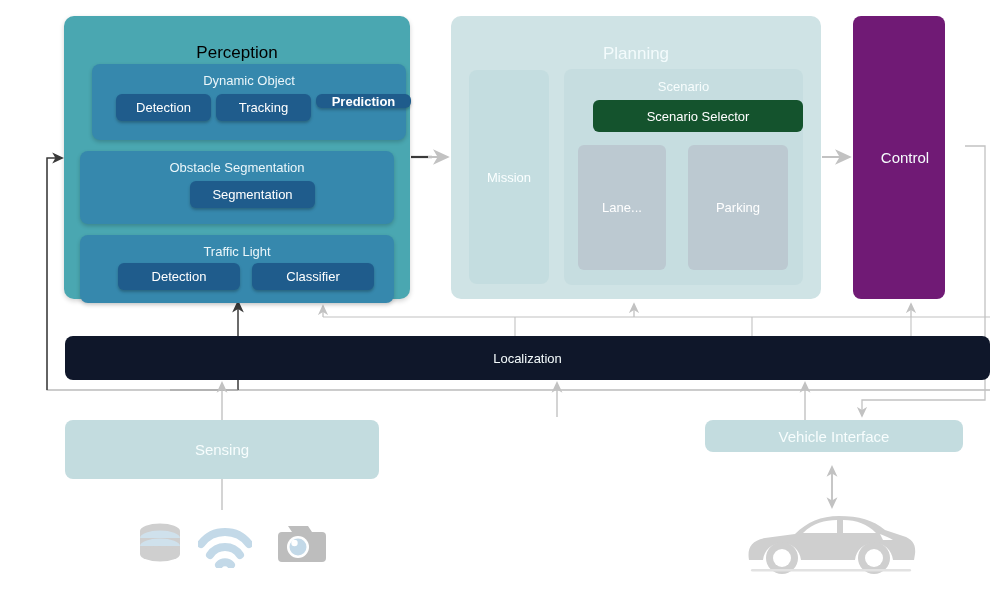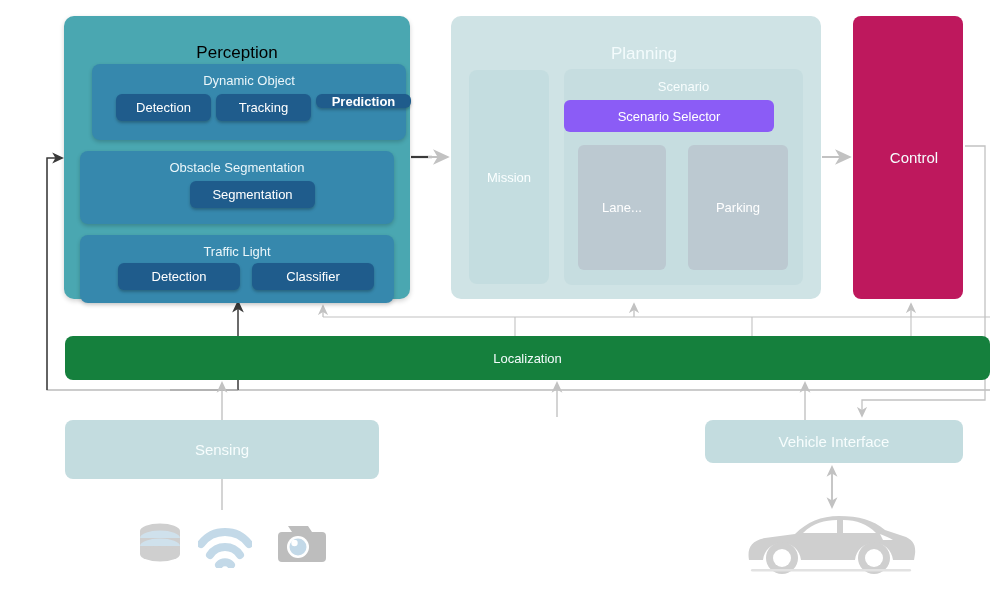--- a/index.html
+++ b/index.html
@@ -37,72 +37,72 @@
   #leaf-detection{left:24px;top:30px;width:95px;height:27px;}
   #leaf-tracking{left:124px;top:30px;width:95px;height:27px;}
   #leaf-prediction{left:224px;top:30px;width:95px;height:14px;font-weight:bold;}
   #leaf-segmentation{left:110px;top:30px;width:125px;height:27px;}
   #leaf-tl-detection{left:38px;top:28px;width:122px;height:27px;}
   #leaf-tl-classifier{left:172px;top:28px;width:122px;height:27px;}
 
   
   #planning{
     left:451px;top:16px;width:370px;height:283px;
-    background:#cfe3e5;border-radius:10px;padding-left:8px;
+    background:#cfe3e5;border-radius:10px;
   }
   #planning-title{top:28px;font-size:17px;color:#f3fbfc;}
   #mission{
     left:18px;top:54px;width:80px;height:214px;
     background:#c4dde0;border-radius:8px;position:absolute;
     display:flex;align-items:center;justify-content:center;
     color:#fbffff;font-size:13px;
   }
   #scenario{
     left:113px;top:53px;width:239px;height:216px;
     background:#c6dde0;border-radius:8px;position:absolute;
   }
   #scenario-title{position:absolute;width:100%;top:10px;text-align:center;color:#f7fdfd;font-size:13px;}
   #scenario-selector{
-    position:absolute;left:0;top:31px;width:210px;height:32px;
-    background:#8b5cf6;border-radius:6px;
+    position:absolute;left:29px;top:31px;width:210px;height:32px;
+    background:#14532d;border-radius:6px;
     display:flex;align-items:center;justify-content:center;
     color:#ffffff;font-size:13px;
   }
   .scen-card{
     position:absolute;top:76px;height:125px;background:#bcc9d1;border-radius:6px;
     display:flex;align-items:center;justify-content:center;color:#ffffff;font-size:13px;
   }
   #scen-lane{left:14px;width:88px;}
   #scen-parking{left:124px;width:100px;}
 
   
   #control{
-    left:853px;top:16px;width:110px;height:283px;
-    background:#be185d;border-radius:8px;
+    left:853px;top:16px;width:92px;height:283px;
+    background:#701a75;border-radius:8px;
     display:flex;align-items:center;justify-content:center;
     color:#f6fcfd;font-size:15px;padding-left:12px;
   }
 
   
   #localization{
     left:65px;top:336px;width:925px;height:44px;
-    background:#15803d;border-radius:8px;
+    background:#0f172a;border-radius:8px;
     display:flex;align-items:center;justify-content:center;
     color:#f4fbfc;font-size:13px;
   }
 
   
   #sensing{
     left:65px;top:420px;width:314px;height:59px;
     background:#c3dcdf;border-radius:8px;
     display:flex;align-items:center;justify-content:center;
     color:#f7fdfd;font-size:15px;
   }
   #vehicle-interface{
-    left:705px;top:420px;width:258px;height:43px;
+    left:705px;top:420px;width:258px;height:32px;
     background:#c3dcdf;border-radius:8px;
     display:flex;align-items:center;justify-content:center;
     color:#f7fdfd;font-size:15px;
   }
 
   
   #map{
     position:absolute;left:503px;top:417px;width:108px;height:53px;
   }
   #map-body{

